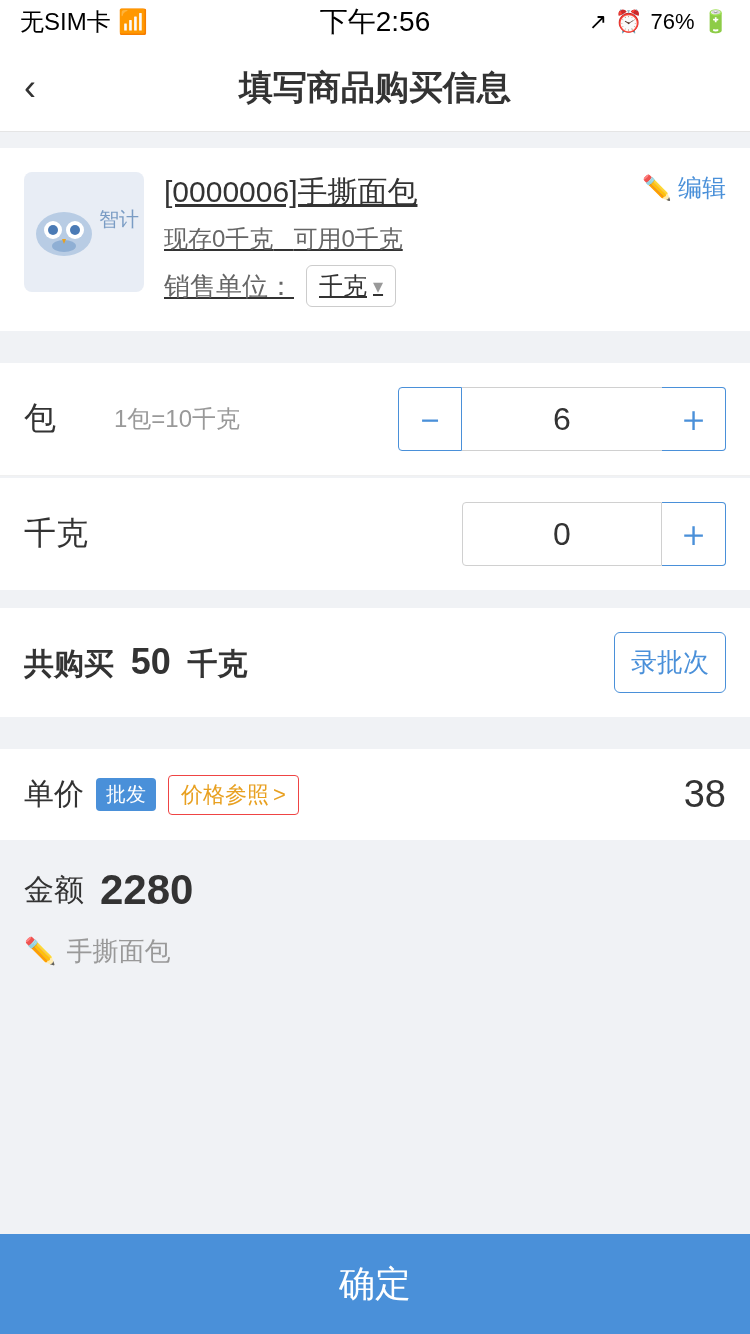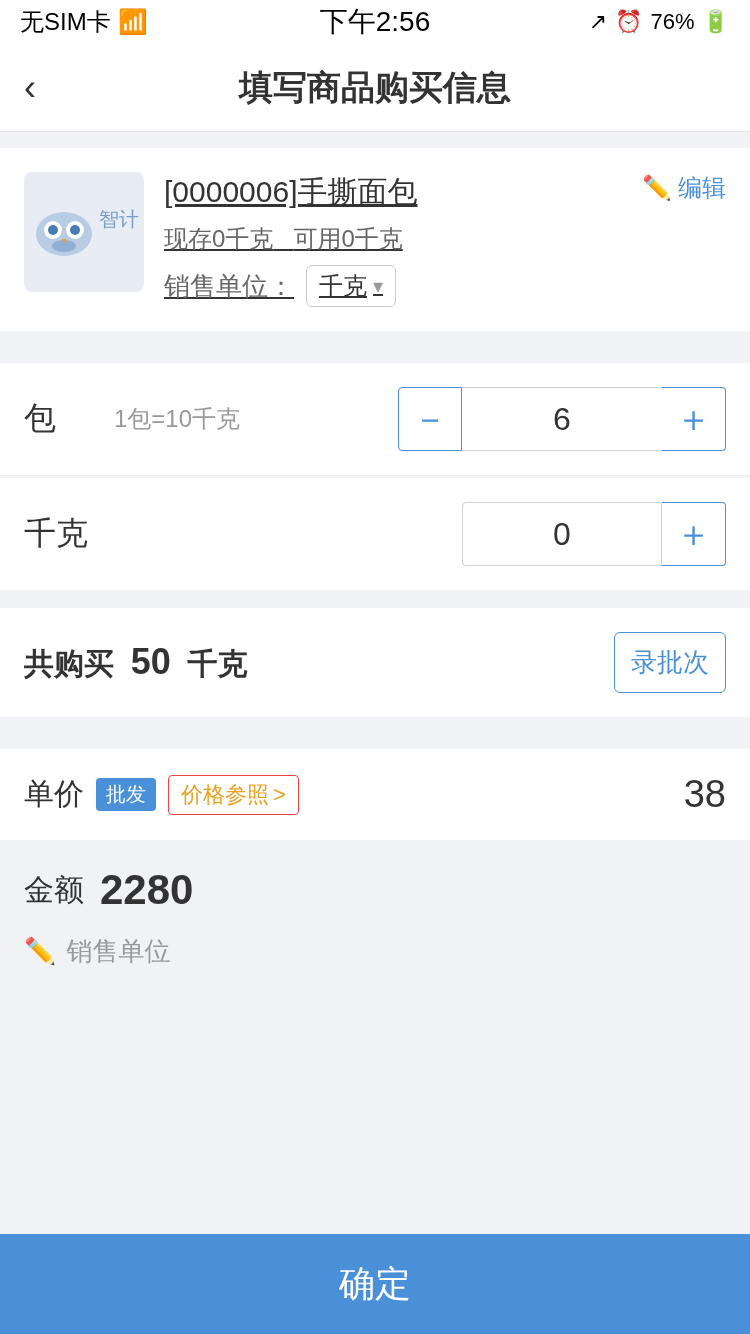--- a/index.html
+++ b/index.html
@@ -429,19 +429,19 @@
   </div>
 </div>
 
 <div class="amount-section">
   <div class="amount-row">
     <span class="amount-label">金额</span>
     <span class="amount-value">2280</span>
   </div>
   <div class="remark-row">
     <span class="pencil-icon">✏️</span>
-    <span>销售单位</span>
+    <span>手撕面包</span>
   </div>
 </div>
 
 <div class="bottom-spacer"></div>
 
 <button class="confirm-btn">确定</button>
 
 </body></html>

